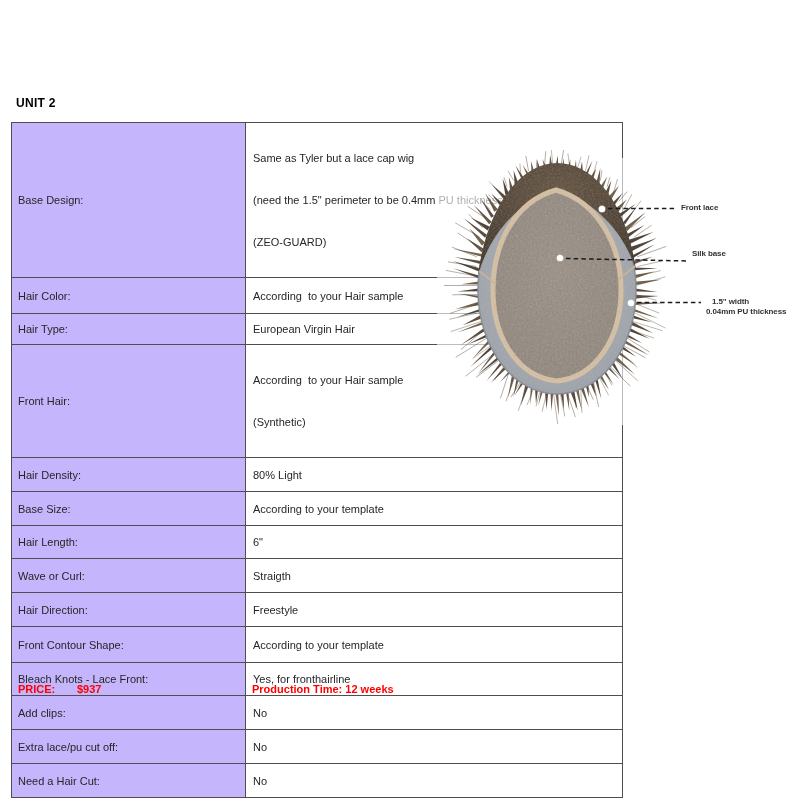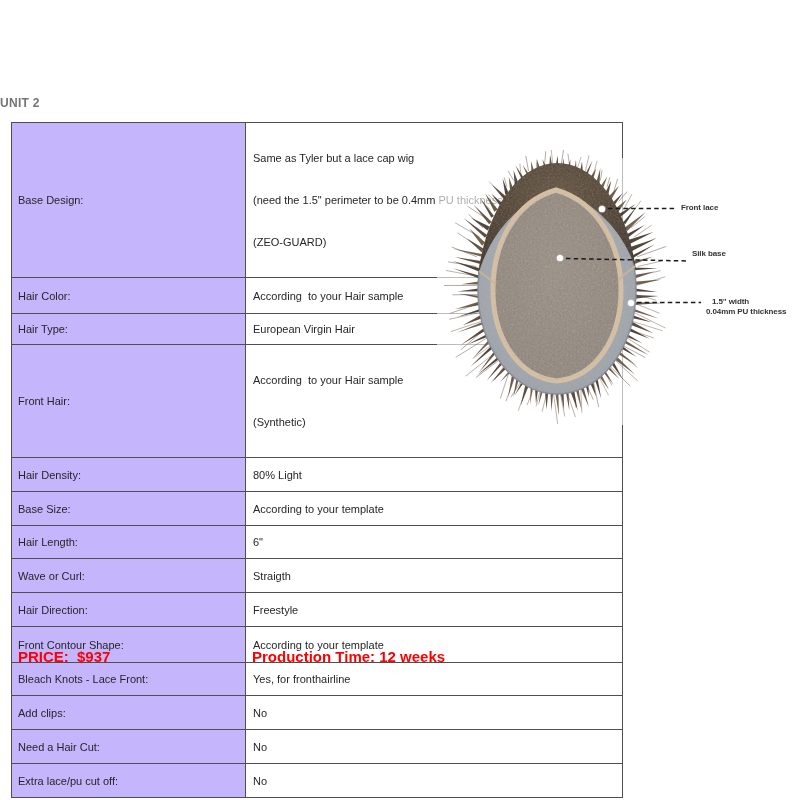--- a/index.html
+++ b/index.html
@@ -1,30 +1,30 @@
 <!DOCTYPE html>
 <html><head>
 <meta charset="utf-8">
 <style>
   *{box-sizing:border-box;margin:0;padding:0}
   html,body{width:800px;height:800px;background:#ffffff;overflow:hidden;
     font-family:"Liberation Sans",sans-serif;position:relative}
-  .unit-title{position:absolute;left:0;top:96px;font-size:12px;font-weight:700;
-    color:#737373;letter-spacing:.3px}
+  .unit-title{position:absolute;left:16px;top:96px;font-size:12px;font-weight:700;
+    color:#000000;letter-spacing:.3px}
   table.spec{position:absolute;left:11px;top:122px;width:612px;
     border-collapse:collapse;table-layout:fixed}
   table.spec td{border:1px solid #4f4f4f;font-size:11px;color:#262626;vertical-align:middle}
   table.spec td.lab{width:234px;background:#c4b5fd;padding-left:6px}
   table.spec td.val{padding-left:7px;line-height:14px;white-space:pre-wrap}
   .b{font-weight:400}
   .diagram{position:absolute;left:430px;top:150px;width:370px;height:290px}
   .diagram svg{position:absolute;left:0;top:0}
   .ann{position:absolute;font-size:8px;font-weight:700;color:#333333;white-space:nowrap;
     letter-spacing:-.1px}
-  .footer-item{position:absolute;top:648px;font-size:15px;font-weight:700;color:#ff0000}
+  .footer-item{position:absolute;top:683px;font-size:11px;font-weight:700;color:#ff0000}
   .price-label{left:18px}
   .price-value{left:77px}
   .production{left:252px}
 </style>
 </head>
 <body>
 
 <div class="unit-title">UNIT 2</div>
 
 <table class="spec">
@@ -78,25 +78,25 @@
   </tr>
   <tr style="height:33px">
     <td class="lab">Bleach Knots - Lace Front:</td>
     <td class="val">Yes, for fronthairline</td>
   </tr>
   <tr style="height:34px">
     <td class="lab">Add clips:</td>
     <td class="val">No</td>
   </tr>
   <tr style="height:34px">
+    <td class="lab">Extra lace/pu cut off:</td>
+    <td class="val">No</td>
+  </tr>
+  <tr style="height:34px">
     <td class="lab">Need a Hair Cut:</td>
-    <td class="val">No</td>
-  </tr>
-  <tr style="height:34px">
-    <td class="lab">Extra lace/pu cut off:</td>
     <td class="val">No</td>
   </tr>
   </tbody>
 </table>
 
 <div class="diagram">
   <svg width="370" height="290" viewBox="0 0 370 290">
     <defs>
       <radialGradient id="domeGrad" cx="50%" cy="25%" r="80%">
         <stop offset="0%" stop-color="#5f4e3b"></stop>

